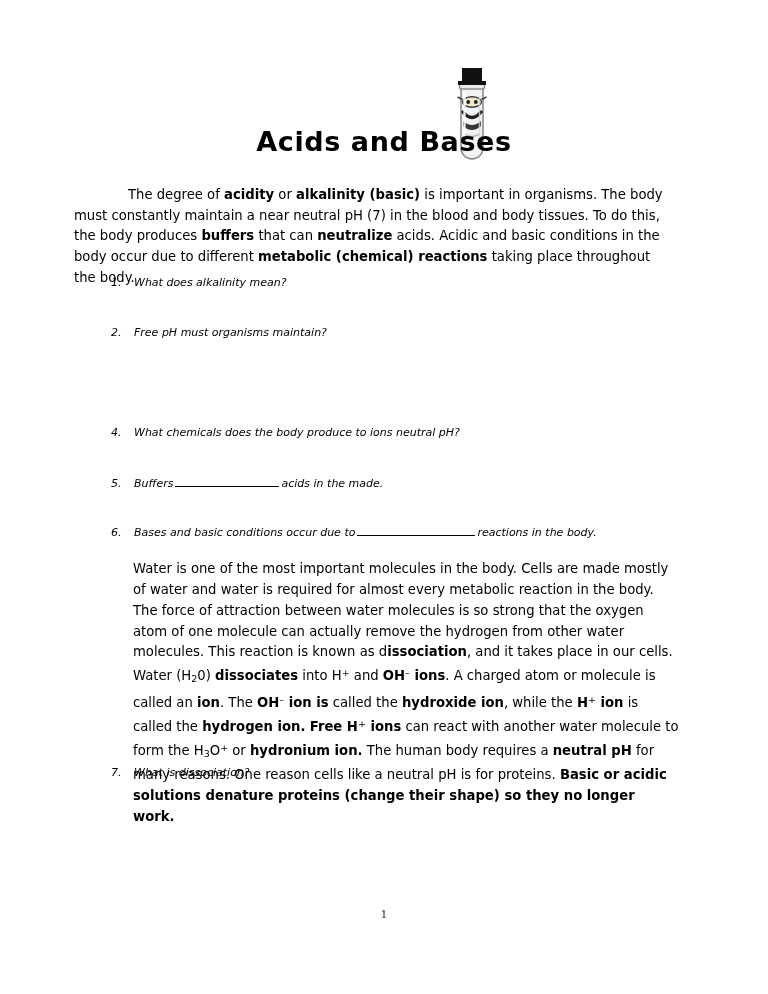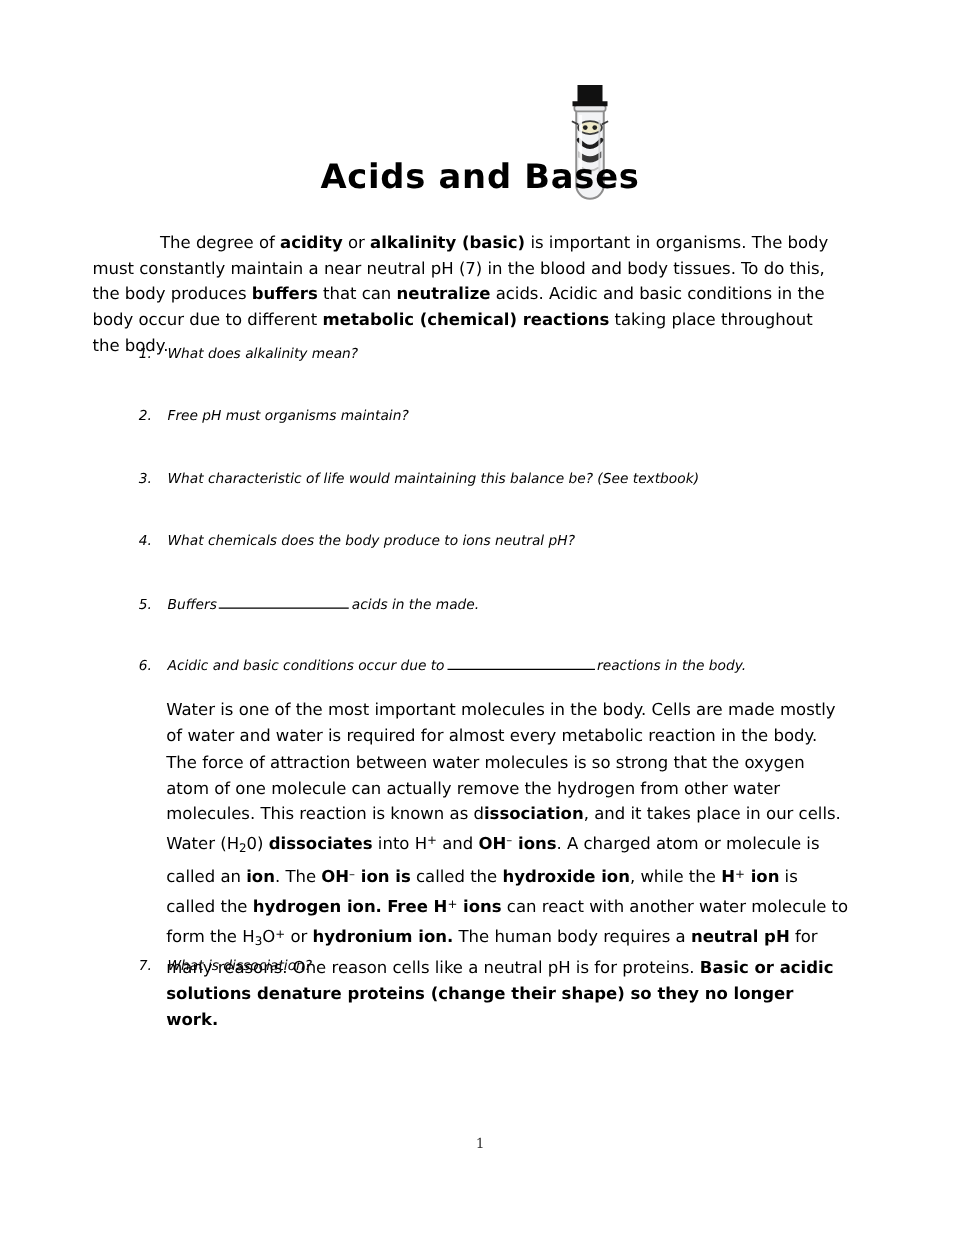--- a/index.html
+++ b/index.html
@@ -148,27 +148,26 @@
   <div class="title-row">
     <span class="doc-title">Acids and Bases</span>
   </div>
 
   <p class="para" id="intro-para"><span>The degree of </span><b>acidity</b><span> or </span><b>alkalinity (basic)</b><span> is important in organisms.  The body must constantly maintain a near neutral pH (7) in the blood and body tissues.  To do this, the body produces </span><b>buffers</b><span> that can </span><b>neutralize</b><span> acids.  Acidic and basic conditions in the body occur due to different </span><b>metabolic (chemical) reactions</b><span> taking place throughout the body.</span></p>
 
   <div class="q-item" style="top:274px"><span class="q-num">1.</span><span>What does alkalinity mean?</span></div>
 
   <div class="q-item" style="top:324px"><span class="q-num">2.</span><span>Free pH must organisms maintain?</span></div>
 
-  <div class="q-item" style="top:374px"><span class="q-num">3.</span><span>What characteristic of life would maintaining this balance be? (See textbook)</span></div>
 
   <div class="q-item" style="top:424px"><span class="q-num">4.</span><span>What chemicals does the body produce to ions neutral pH?</span></div>
 
   <div class="q-item" style="top:475px"><span class="q-num">5.</span><span>Buffers</span><span class="blank-line blank-short"></span><span>acids in the made.</span></div>
 
-  <div class="q-item" style="top:524px"><span class="q-num">6.</span><span>Acidic and basic conditions occur due to</span><span class="blank-line blank-med"></span><span>reactions in the body.</span></div>
+  <div class="q-item" style="top:524px"><span class="q-num">6.</span><span>Bases and basic conditions occur due to</span><span class="blank-line blank-med"></span><span>reactions in the body.</span></div>
 
   <p class="para" id="water-para"><span>Water is one of the most important molecules in the body.  Cells are made mostly of water and water is required for almost every metabolic reaction in the body. The force of attraction between water molecules is so strong that the oxygen atom of one molecule can actually remove the hydrogen from other water molecules.  This reaction is known as d</span><b>issociation</b><span>, and it takes place in our cells.  Water (H</span><sub>2</sub><span>0) </span><b>dissociates</b><span> into H</span><sup>+</sup><span> and </span><b>OH</b><sup>–</sup><b> ions</b><span>.   A charged atom or molecule is called an </span><b>ion</b><span>. The </span><b>OH</b><sup>–</sup><b> ion is</b><span> called the </span><b>hydroxide ion</b><span>, while the </span><b>H</b><sup>+</sup><b> ion</b><span> is called the </span><b>hydrogen ion.</b><span> </span><b>Free H</b><sup>+</sup><b> ions</b><span> can react with another water molecule to form the H</span><sub>3</sub><span>O</span><sup>+</sup><span> or </span><b>hydronium ion.</b><span>   The human body requires a </span><b>neutral pH</b><span> for many reasons.  One reason cells like a neutral pH is for proteins. </span><b>Basic or acidic solutions denature proteins (change their shape) so they no longer work.</b></p>
 
   <div class="q-item" style="top:764px"><span class="q-num">7.</span><span>What is dissociation?</span></div>
 
 
 
   <div class="page-number">1</div>
 
 </div>

